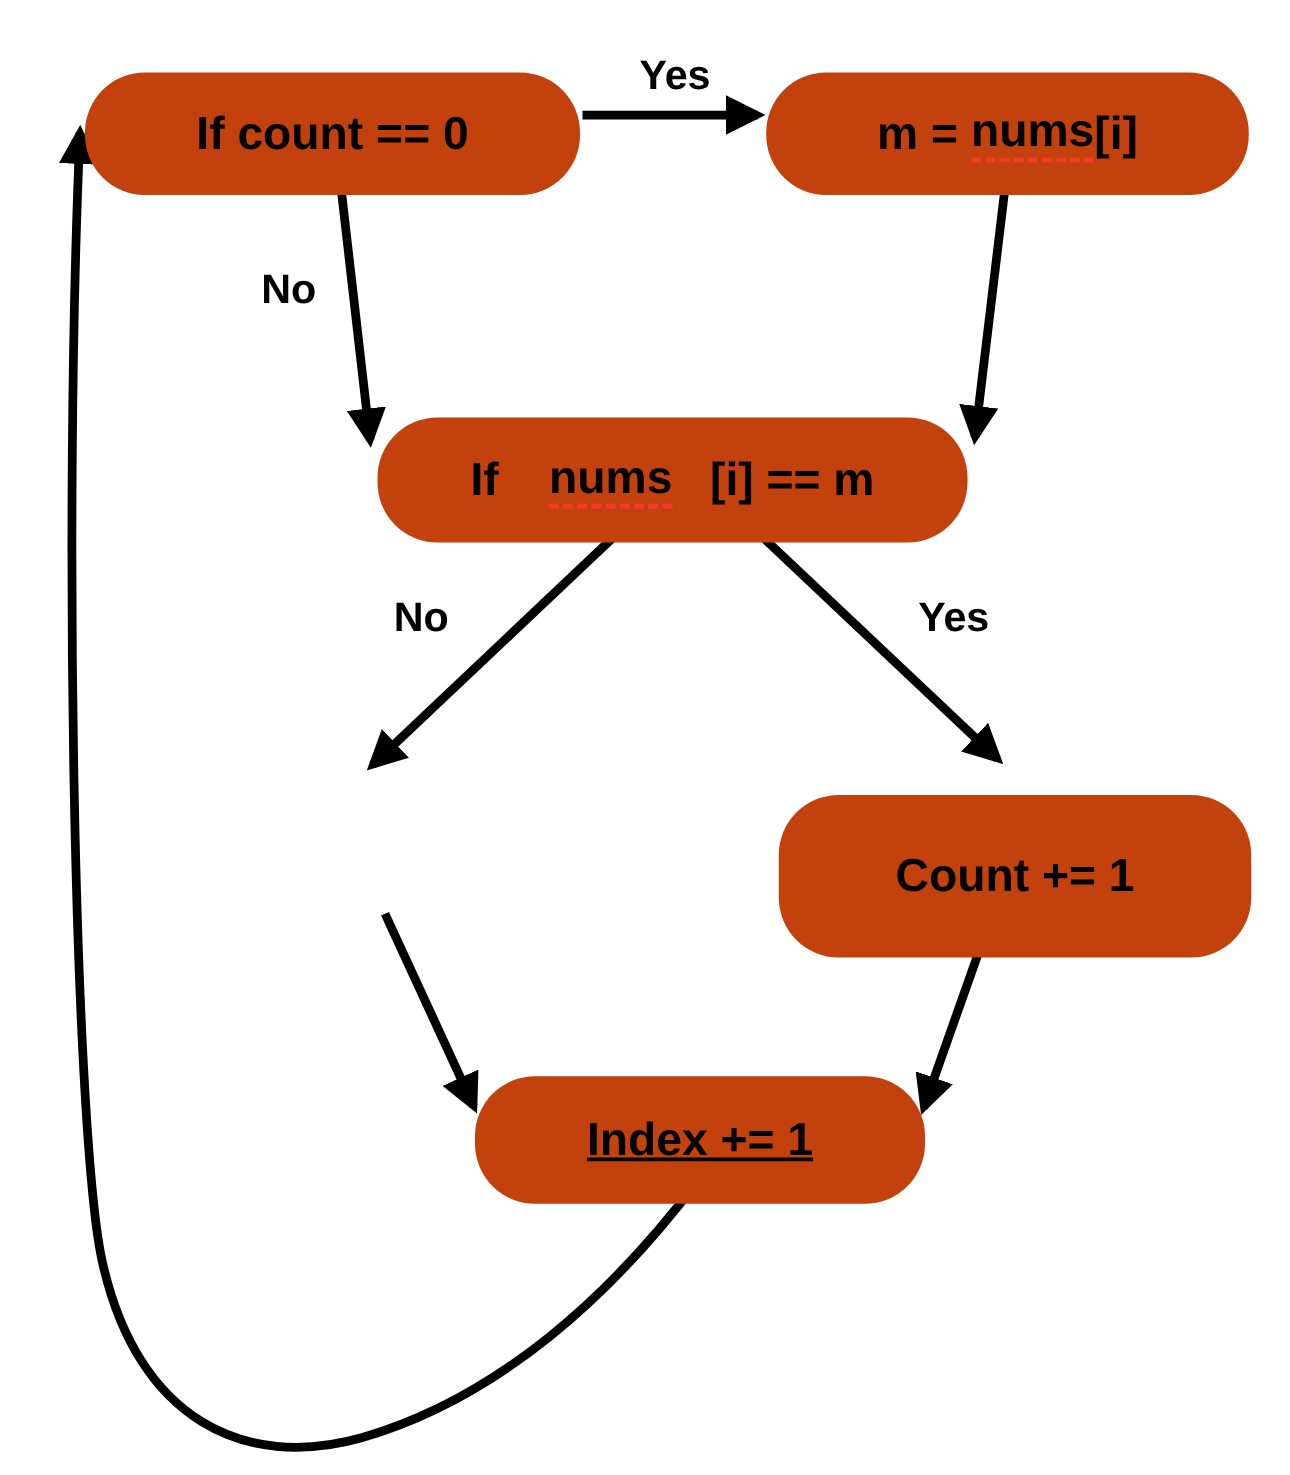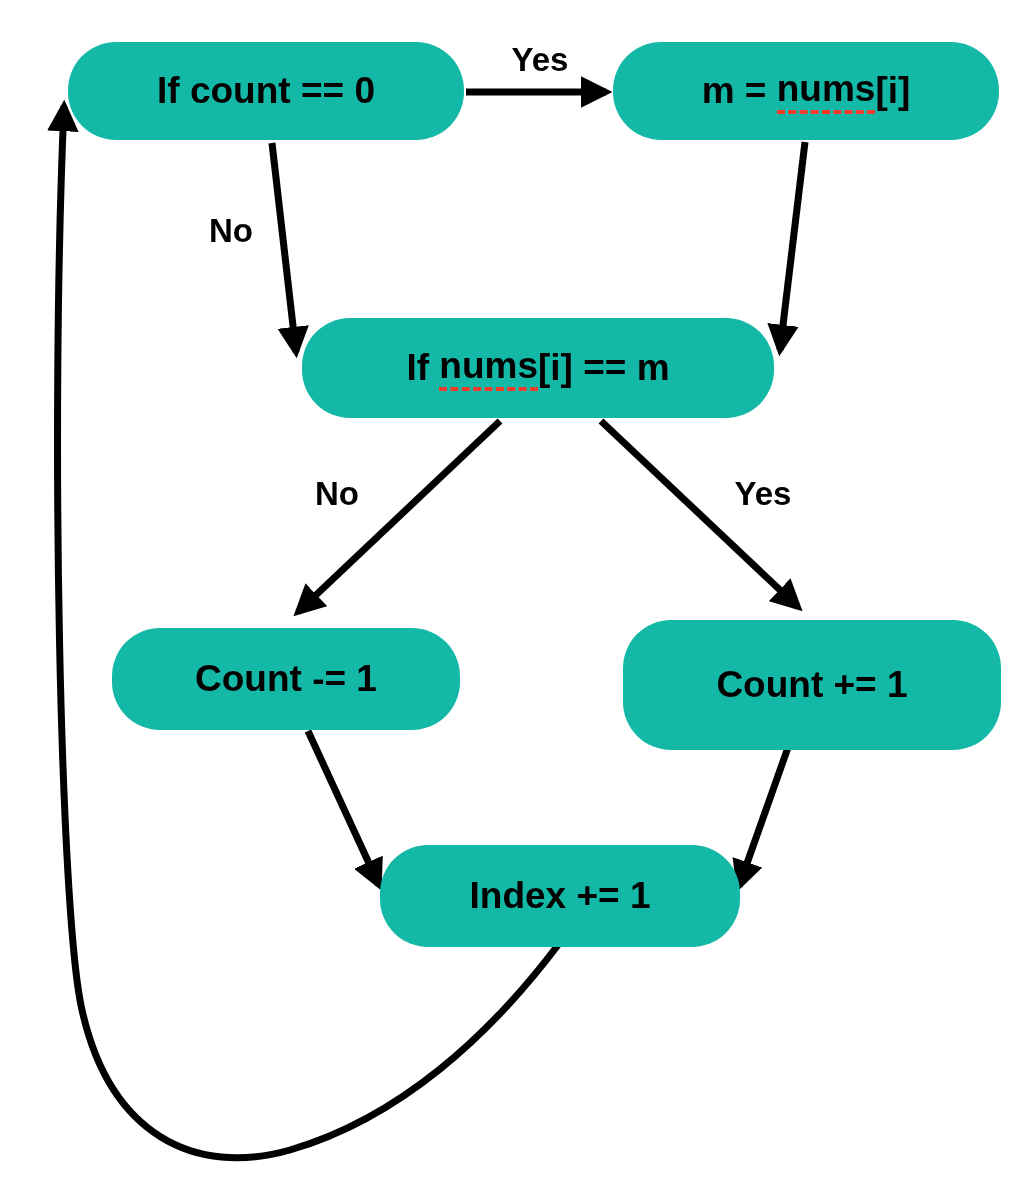--- a/index.html
+++ b/index.html
@@ -16,52 +16,53 @@
     overflow: hidden;
   }
   svg.edges {
     position: absolute;
     left: 0; top: 0;
     width: 1032px;
     height: 1180px;
   }
   .node {
     position: absolute;
-    background: #14b8a6;
+    background: #c2410c;
     border-radius: 48px;
     display: flex;
     align-items: center;
     justify-content: center;
     font-weight: bold;
     font-size: 37px;
     color: #000000;
     z-index: 2;
+    margin-top: 16px;
   }
   .node span { white-space: pre; }
   .squiggle {
     border-bottom: 4px dashed #f23b2a;
     padding-bottom: 0px;
   }
   .edge-label {
     position: absolute;
     transform: translate(-50%, -50%);
     font-weight: bold;
     font-size: 33px;
     color: #000000;
     z-index: 3;
     white-space: pre;
     text-align: center;
   }
   
   .n-if-count   { left: 68px;  top: 42px;  width: 396px; height: 98px;  }
   .n-m-assign   { left: 613px; top: 42px;  width: 386px; height: 98px;  }
-  .n-if-nums    { left: 302px; top: 318px; width: 472px; height: 100px; }
+  .n-if-nums    { left: 302px; top: 318px; width: 472px; height: 100px; gap: 30px; }
   .n-count-dec  { left: 112px; top: 628px; width: 348px; height: 102px; }
   .n-count-inc  { left: 623px; top: 620px; width: 378px; height: 130px; }
-  .n-index-inc  { left: 380px; top: 845px; width: 360px; height: 102px; }
+  .n-index-inc  { left: 380px; top: 845px; width: 360px; height: 102px; text-decoration: underline; }
   
   .l-yes-top { left: 540px; top: 60px;  }
   .l-no-left { left: 231px; top: 231px; }
   .l-no-mid  { left: 337px; top: 494px; }
   .l-yes-mid { left: 763px; top: 494px; }
 </style>
 </head>
 <body>
 
 <div class="canvas">
@@ -95,23 +96,20 @@
       <span class="squiggle">nums</span>
       <span>[i]</span>
   </div>
 
   <div class="node n-if-nums">
     <span>If </span>
       <span class="squiggle">nums</span>
       <span>[i] == m</span>
   </div>
 
-  <div class="node n-count-dec">
-    <span>Count -= 1</span>
-  </div>
 
   <div class="node n-count-inc">
     <span>Count += 1</span>
   </div>
 
   <div class="node n-index-inc">
     <span>Index += 1</span>
   </div>
 
   <div class="edge-label l-yes-top">Yes</div>

